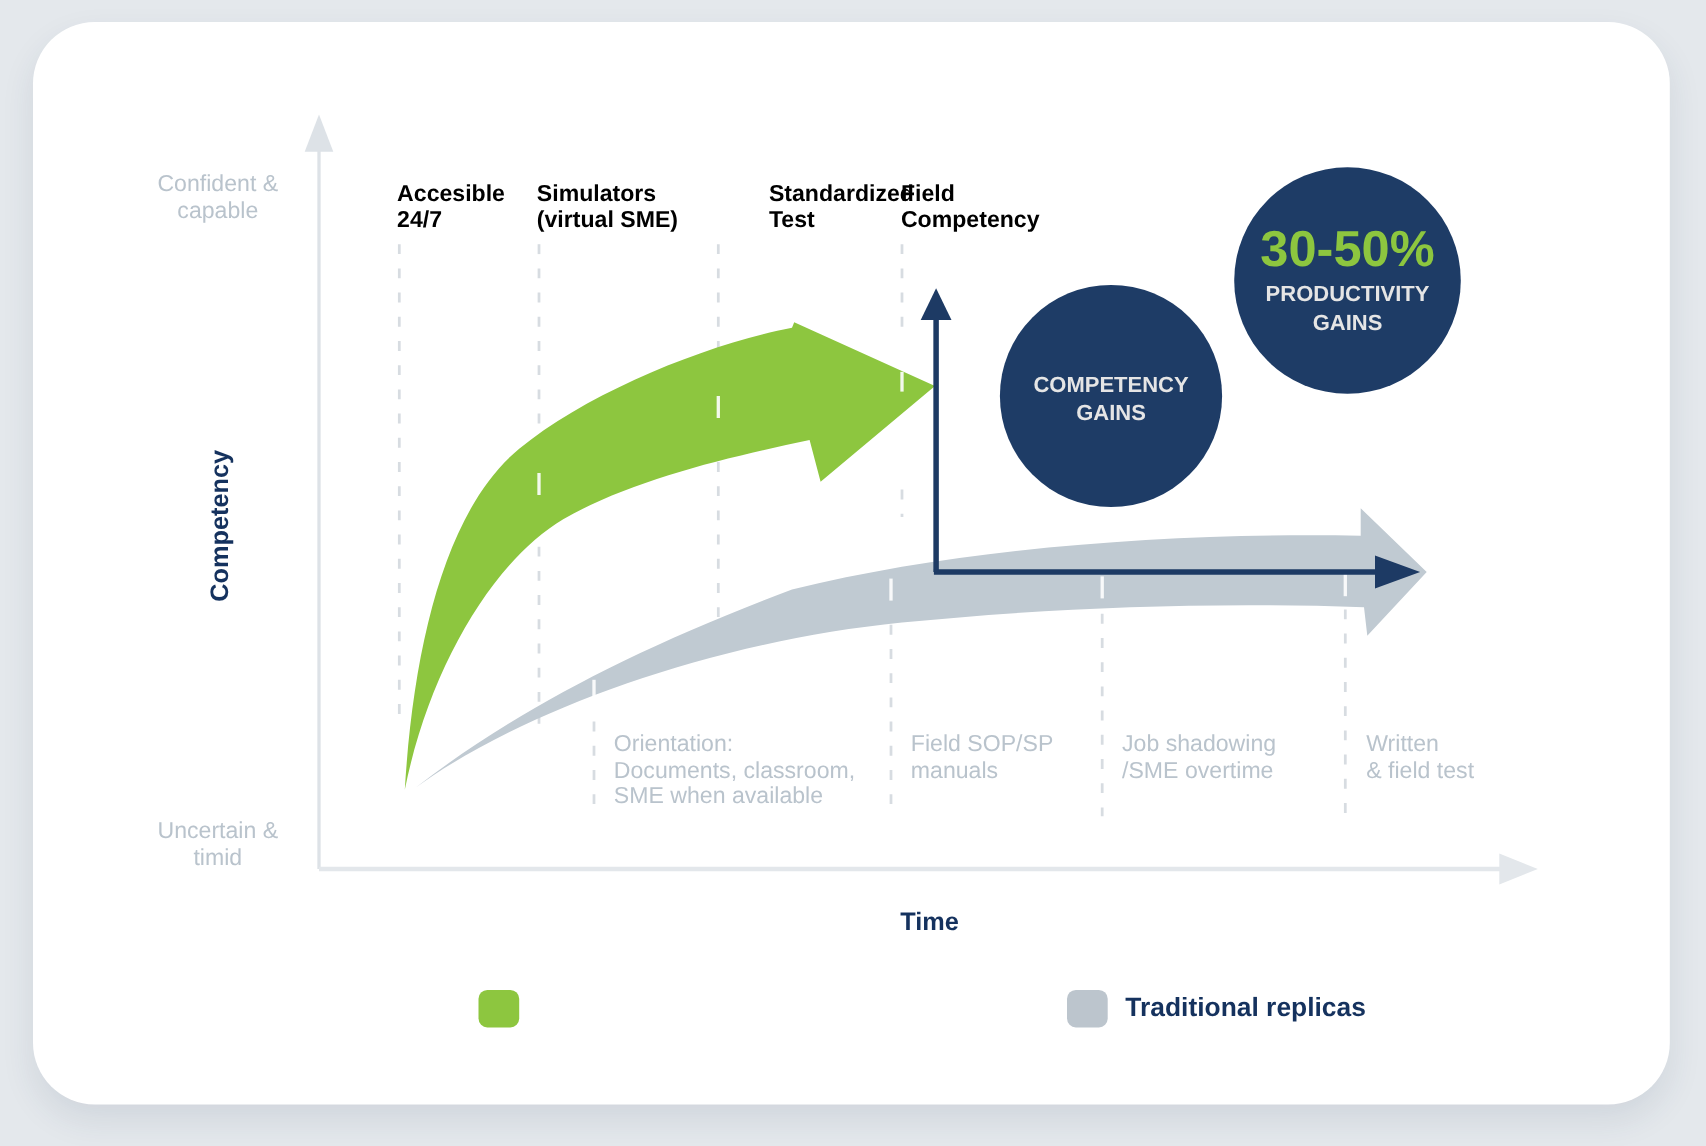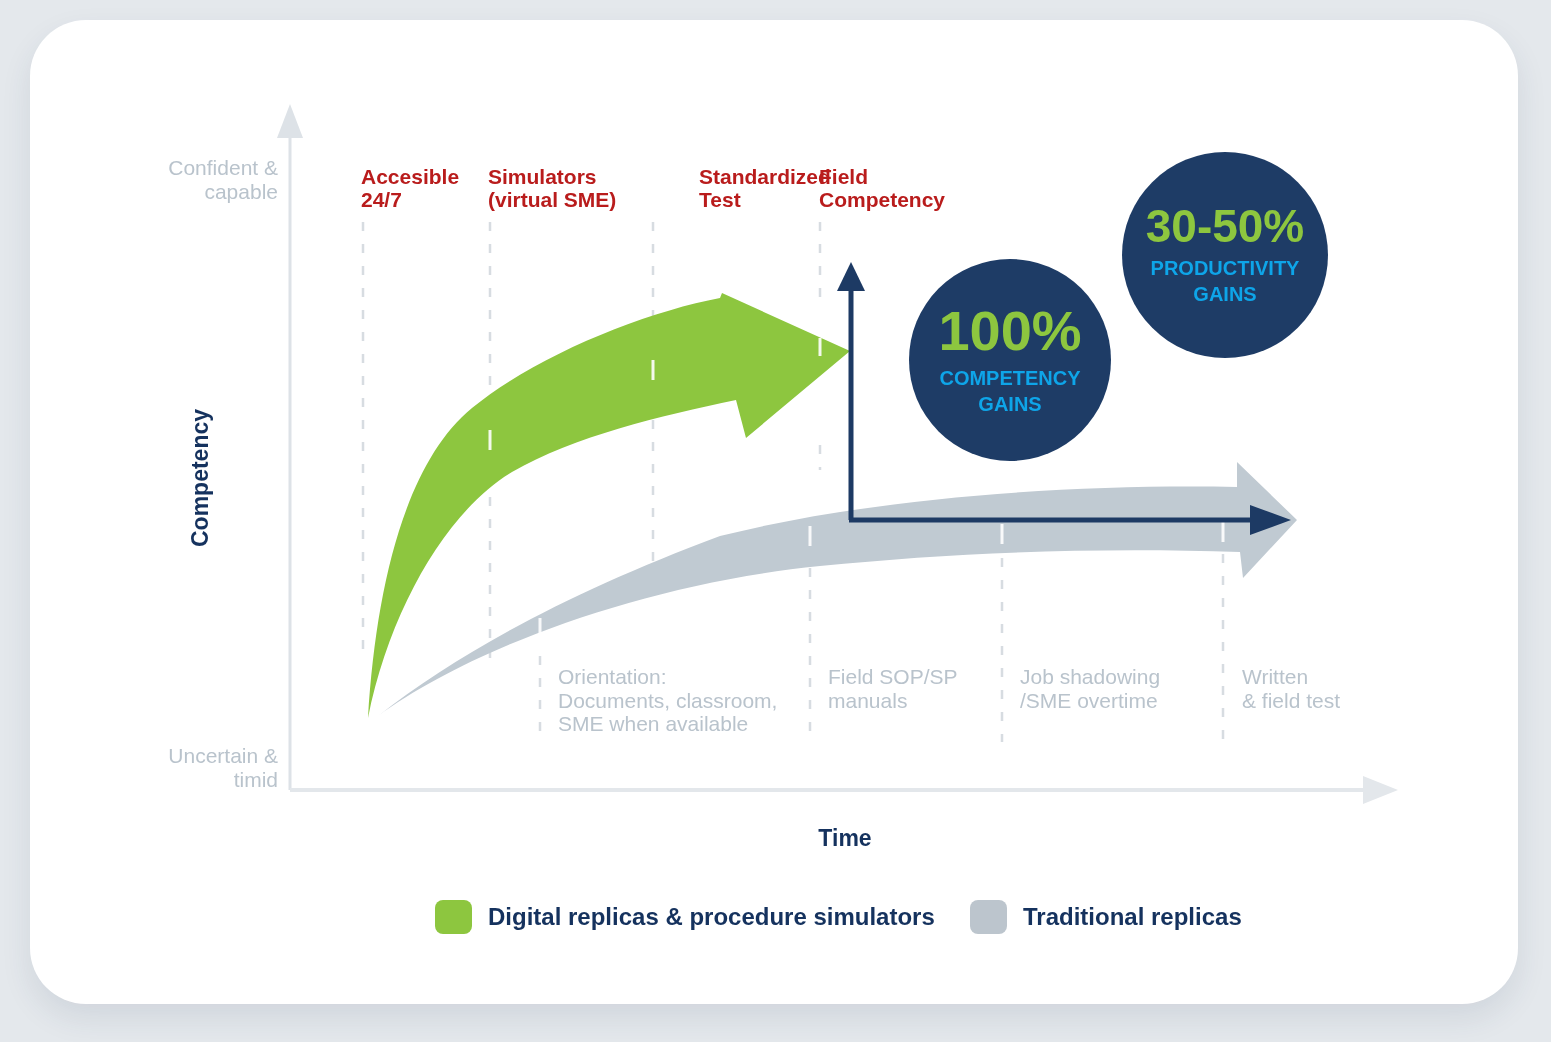--- a/index.html
+++ b/index.html
@@ -10,36 +10,36 @@
     position:relative;overflow:hidden;
   }
   .card{
     position:absolute;left:30px;top:20px;width:1488px;height:984px;
     background:#ffffff;border-radius:56px;
     box-shadow:0 14px 30px rgba(40,60,90,0.10);
   }
   .layer{position:absolute;left:0;top:0;width:1551px;height:1042px;pointer-events:none;}
   .txt{position:absolute;white-space:pre-line;}
   .gray-lbl{color:#b9c3cc;font-size:21px;font-weight:500;line-height:1.12;}
-  .green-lbl{color:#b91c1c;font-size:21px;font-weight:700;line-height:1.08;}
+  .green-lbl{color:#000000;font-size:21px;font-weight:700;line-height:1.08;}
   .navy-lbl{color:#15325e;font-size:23px;font-weight:700;}
-  .center-block{text-align:right;}
+  .center-block{text-align:center;}
   .y-title{
     left:200px;top:478px;
     transform:translate(-50%,-50%) rotate(-90deg);
     transform-origin:center;
   }
   .x-title{left:845px;top:838px;transform:translate(-50%,-50%);}
   .callout{
     position:absolute;border-radius:50%;background:#1e3c66;
     display:flex;flex-direction:column;justify-content:center;
     text-align:center;
   }
   .callout .value{color:#8dc63f;font-weight:700;line-height:1;}
-  .callout .caption{color:#0ea5e9;font-weight:700;font-size:20px;line-height:1.3;white-space:pre-line;margin-top:6px;}
+  .callout .caption{color:#e5e5e5;font-weight:700;font-size:20px;line-height:1.3;white-space:pre-line;margin-top:6px;}
   .callout-1{left:909px;top:259px;width:202px;height:202px;}
   .callout-1 .value{font-size:56px;}
   .callout-2{left:1122px;top:152px;width:206px;height:206px;}
   .callout-2 .value{font-size:46px;}
   .legend-item{position:absolute;display:flex;align-items:center;height:36px;top:899px;}
   .swatch{width:37px;height:34px;border-radius:8px;flex:0 0 auto;}
   .swatch-green{background:#8dc63f;}
   .swatch-gray{background:#bcc5cd;}
   .legend-label{margin-left:16px;color:#15325e;font-weight:700;font-size:24px;white-space:nowrap;}
   .legend-1{left:435px;}
@@ -139,30 +139,28 @@
 Documents, classroom,
 SME when available</div>
 <div class="txt gray-lbl" style="left:828px;top:665px;">Field SOP/SP
 manuals</div>
 <div class="txt gray-lbl" style="left:1020px;top:665px;">Job shadowing
 /SME overtime</div>
 <div class="txt gray-lbl" style="left:1242px;top:665px;">Written
 &amp; field test</div>
 
 <div class="callout callout-1">
-  <div class="value">100%</div>
   <div class="caption">COMPETENCY
 GAINS</div>
 </div>
 <div class="callout callout-2">
   <div class="value">30-50%</div>
   <div class="caption">PRODUCTIVITY
 GAINS</div>
 </div>
 
 <div class="legend-item legend-1">
   <div class="swatch swatch-green"></div>
-  <div class="legend-label">Digital replicas &amp; procedure simulators</div>
 </div>
 <div class="legend-item legend-2">
   <div class="swatch swatch-gray"></div>
   <div class="legend-label">Traditional replicas</div>
 </div>
 
 </body></html>

